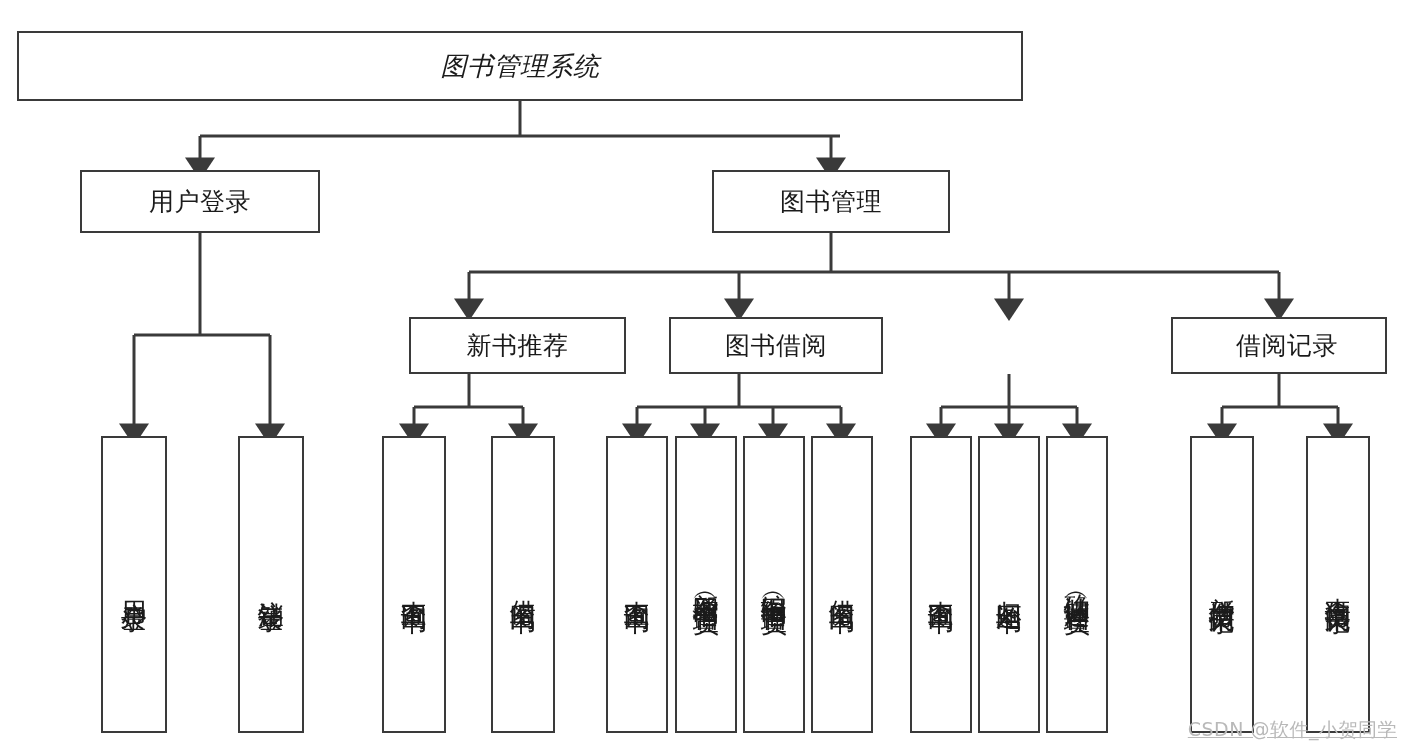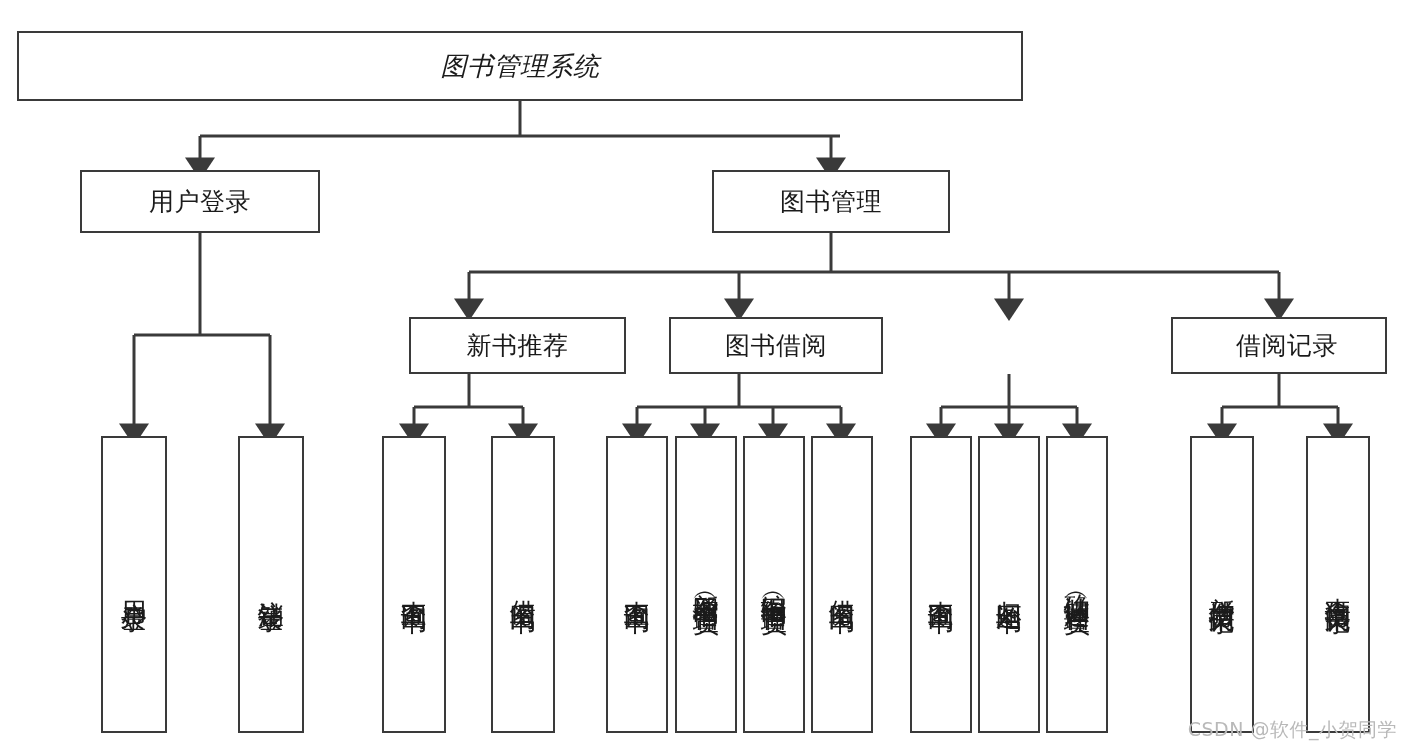--- a/index.html
+++ b/index.html
@@ -55,20 +55,21 @@
   }
   #watermark {
     position: absolute;
     right: 8px;
     bottom: 4px;
     font-size: 19px;
     color: #b9b9b9;
     letter-spacing: 0.5px;
     white-space: nowrap;
     pointer-events: none;
+    text-decoration: underline;
   }
 </style>
 </head>
 <body>
 
 <div id="stage">
 
   <svg id="diagram-svg" viewBox="0 0 1405 747" xmlns="http://www.w3.org/2000/svg">
     <defs>
       <marker id="arrow" markerWidth="10" markerHeight="12" refX="2.2" refY="5" orient="auto" markerUnits="strokeWidth">

